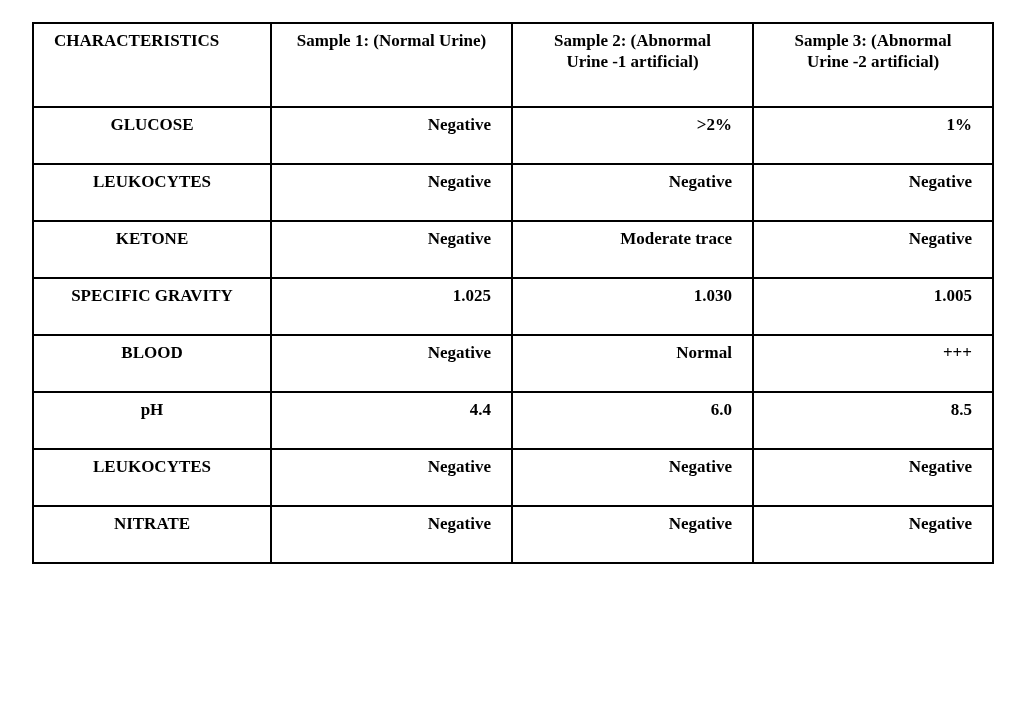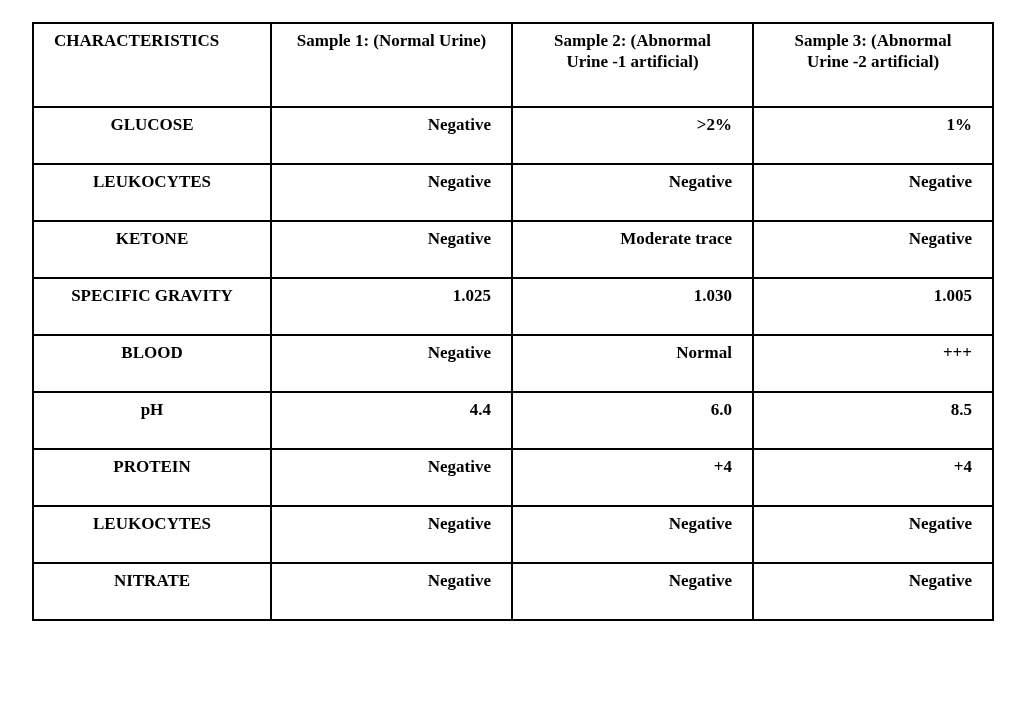--- a/index.html
+++ b/index.html
@@ -101,26 +101,20 @@
           <td>Normal</td>
           <td>+++</td>
         </tr>
         <tr>
           <td class="char-cell">pH</td>
           <td>4.4</td>
           <td>6.0</td>
           <td>8.5</td>
         </tr>
         <tr>
-          <td class="char-cell">PROTEIN</td>
-          <td>Negative</td>
-          <td>+4</td>
-          <td>+4</td>
-        </tr>
-        <tr>
           <td class="char-cell">LEUKOCYTES</td>
           <td>Negative</td>
           <td>Negative</td>
           <td>Negative</td>
         </tr>
         <tr>
           <td class="char-cell">NITRATE</td>
           <td>Negative</td>
           <td>Negative</td>
           <td>Negative</td>

